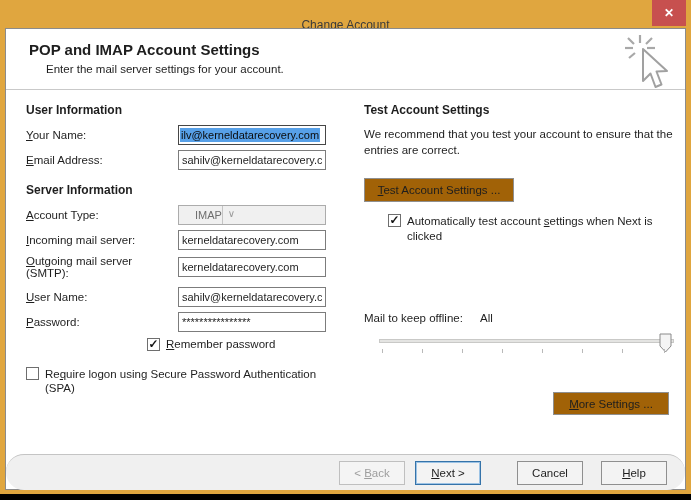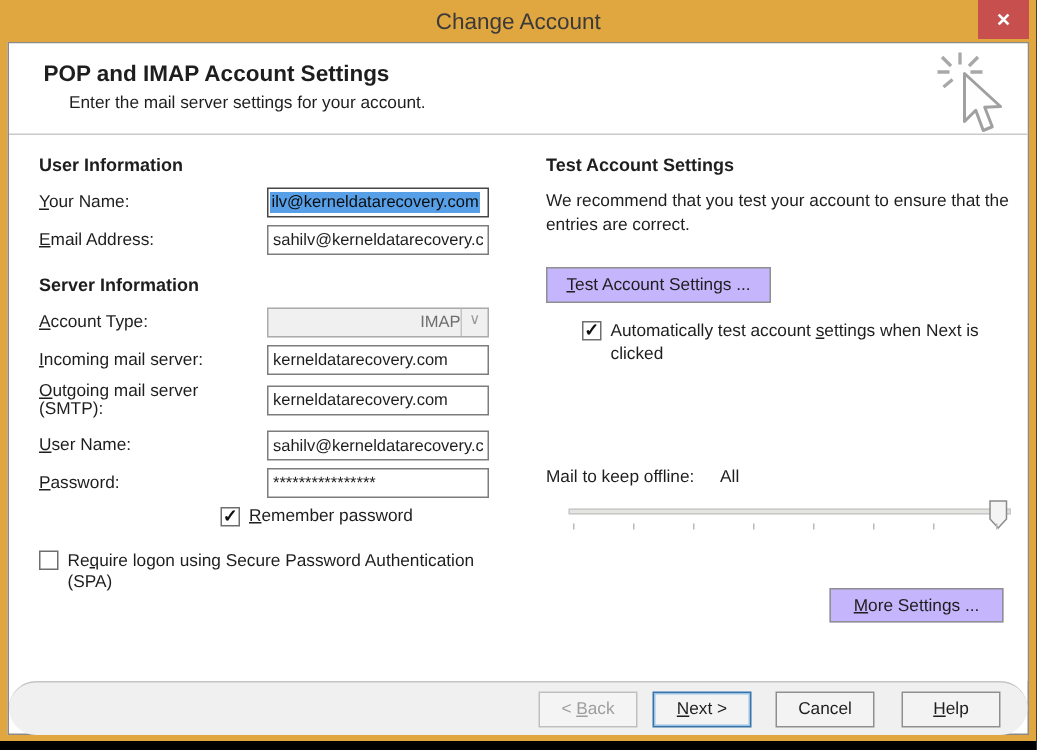--- a/index.html
+++ b/index.html
@@ -1,67 +1,67 @@
 <!DOCTYPE html>
 <html><head>
 <meta charset="utf-8">
 <style>
   html,body{margin:0;padding:0;background:#000;}
   *{box-sizing:border-box;font-family:"Liberation Sans",sans-serif;}
   .stage{position:relative;width:691px;height:500px;background:#000;overflow:hidden;}
   .window{position:absolute;left:0;top:0;width:691px;height:494px;background:#E0A63F;padding:0 5px 4px 5px;}
   
   .titlebar{position:relative;height:28px;}
-  .title{position:absolute;left:0;right:0;top:6px;text-align:center;font-size:15px;color:#3A3A3A;}
+  .title{position:absolute;left:0;right:0;top:18px;text-align:center;font-size:12px;color:#3A3A3A;}
   .close-btn{position:absolute;top:0;right:0;width:34px;height:26px;background:#C7504F;color:#fff;
     font-size:12px;font-weight:bold;text-align:center;line-height:26px;cursor:pointer;}
   
   .inner{position:relative;width:681px;height:462px;background:#fff;border:1px solid #8B8B8B;}
   .hdr{position:relative;height:61px;border-bottom:1px solid #C9C9C9;padding:12px 0 0 23px;background:#fff;}
   .hdr-title{font-size:15px;font-weight:bold;color:#1E1E1E;}
   .hdr-sub{font-size:11.5px;color:#1E1E1E;margin:5px 0 0 17px;}
   .cursor-art{position:absolute;right:10px;top:4px;}
   
   .content{position:relative;height:364px;background:#fff;font-size:11.5px;color:#1E1E1E;}
   .left-col{position:absolute;left:10px;top:0;width:340px;padding-left:10px;}
   .right-col{position:absolute;left:355px;top:0;width:325px;padding-left:3px;}
   .sec-h{font-size:12px;font-weight:bold;margin-top:13px;line-height:14px;}
   .row{margin-top:8px;display:flex;align-items:center;}
   .row.tight{margin-top:5px;}
   .row label{display:inline-block;width:152px;flex:0 0 152px;}
   .tb{width:148px;height:20px;border:1px solid #7C7C7C;font-size:11px;padding:1px 3px;color:#1E1E1E;background:#fff;}
   .tb-sel{width:148px;height:20px;border:1px solid #464646;background:#fff;padding:1px 1px;display:flex;align-items:center;overflow:hidden;white-space:nowrap;}
   .tb-sel span{background:#57A0E8;color:#0B0B0B;font-size:11px;padding:1px 1px;}
   .dd{width:148px;height:20px;border:1px solid #ACACAC;background:#F0F0F0;color:#6E6E6E;font-size:11px;
-     display:flex;align-items:center;justify-content:flex-end;padding-left:16px;}
+     display:flex;align-items:center;justify-content:flex-start;padding-left:16px;}
   .dd-arrow{width:18px;height:18px;border-left:1px solid #C4C4C4;color:#9A9A9A;text-align:center;line-height:16px;font-size:10px;}
   .u{text-decoration:underline;}
   .chk{display:flex;margin-top:6px;}
   .box{width:13px;height:13px;border:1px solid #6E6E6E;background:#fff;flex:0 0 13px;margin-right:6px;
      font-size:12px;line-height:11px;text-align:center;color:#111;font-weight:bold;}
   .remember{margin-left:121px;}
   .spa{margin-top:16px;}
   .spa .lbl{width:292px;line-height:14px;}
   .para{margin-top:9px;width:315px;line-height:16px;}
-  .btn{background:#c4b5fd;border:1px solid #8F8F8F;font-size:11.5px;color:#1E1E1E;height:24px;padding:0 12px;cursor:pointer;}
+  .btn{background:#a16207;border:1px solid #8F8F8F;font-size:11.5px;color:#1E1E1E;height:24px;padding:0 12px;cursor:pointer;}
   .test-btn{margin-top:20px;width:150px;}
   .autotest{margin-top:12px;margin-left:24px;}
   .autotest .lbl{width:262px;line-height:15px;}
   .offline{position:absolute;left:358px;top:222px;width:318px;}
   .slider{position:relative;margin-top:9px;height:26px;}
   .track{position:absolute;left:15px;right:8px;top:6px;height:4px;background:#E4E4E2;border:1px solid #C9C9C7;}
   .thumb{position:absolute;right:10px;top:0;}
   .tick{position:absolute;top:16px;width:1px;height:4px;background:#B9B9B9;}
   .more-btn{position:absolute;left:547px;top:302px;width:116px;height:23px;}
   
   .footer{height:36px;background:#F0F0F0;border-top:1px solid #C4C4C4;display:flex;align-items:center;justify-content:flex-end;padding-right:18px;border-radius:18px;}
   .fbtn{width:66px;height:24px;background:#F3F3F3;border:1px solid #8F8F8F;font-size:11.5px;color:#1E1E1E;text-align:center;line-height:22px;cursor:pointer;}
   .fbtn.disabled{color:#9E9E9E;border-color:#BFBFBF;background:#F4F4F4;cursor:default;}
   .fbtn.primary{border:1px solid #3573A9;box-shadow:inset 0 0 0 1px #9CC3E5;}
-  .mr10{margin-right:10px;} .mr28{margin-right:16px;} .mr18{margin-right:18px;}
+  .mr10{margin-right:10px;} .mr28{margin-right:36px;} .mr18{margin-right:18px;}
 </style>
 </head>
 <body>
 
 <div class="stage">
 <div class="window">
 
   <div class="titlebar">
     <div class="title">Change Account</div>
     <div class="close-btn"><span>✕</span></div>

